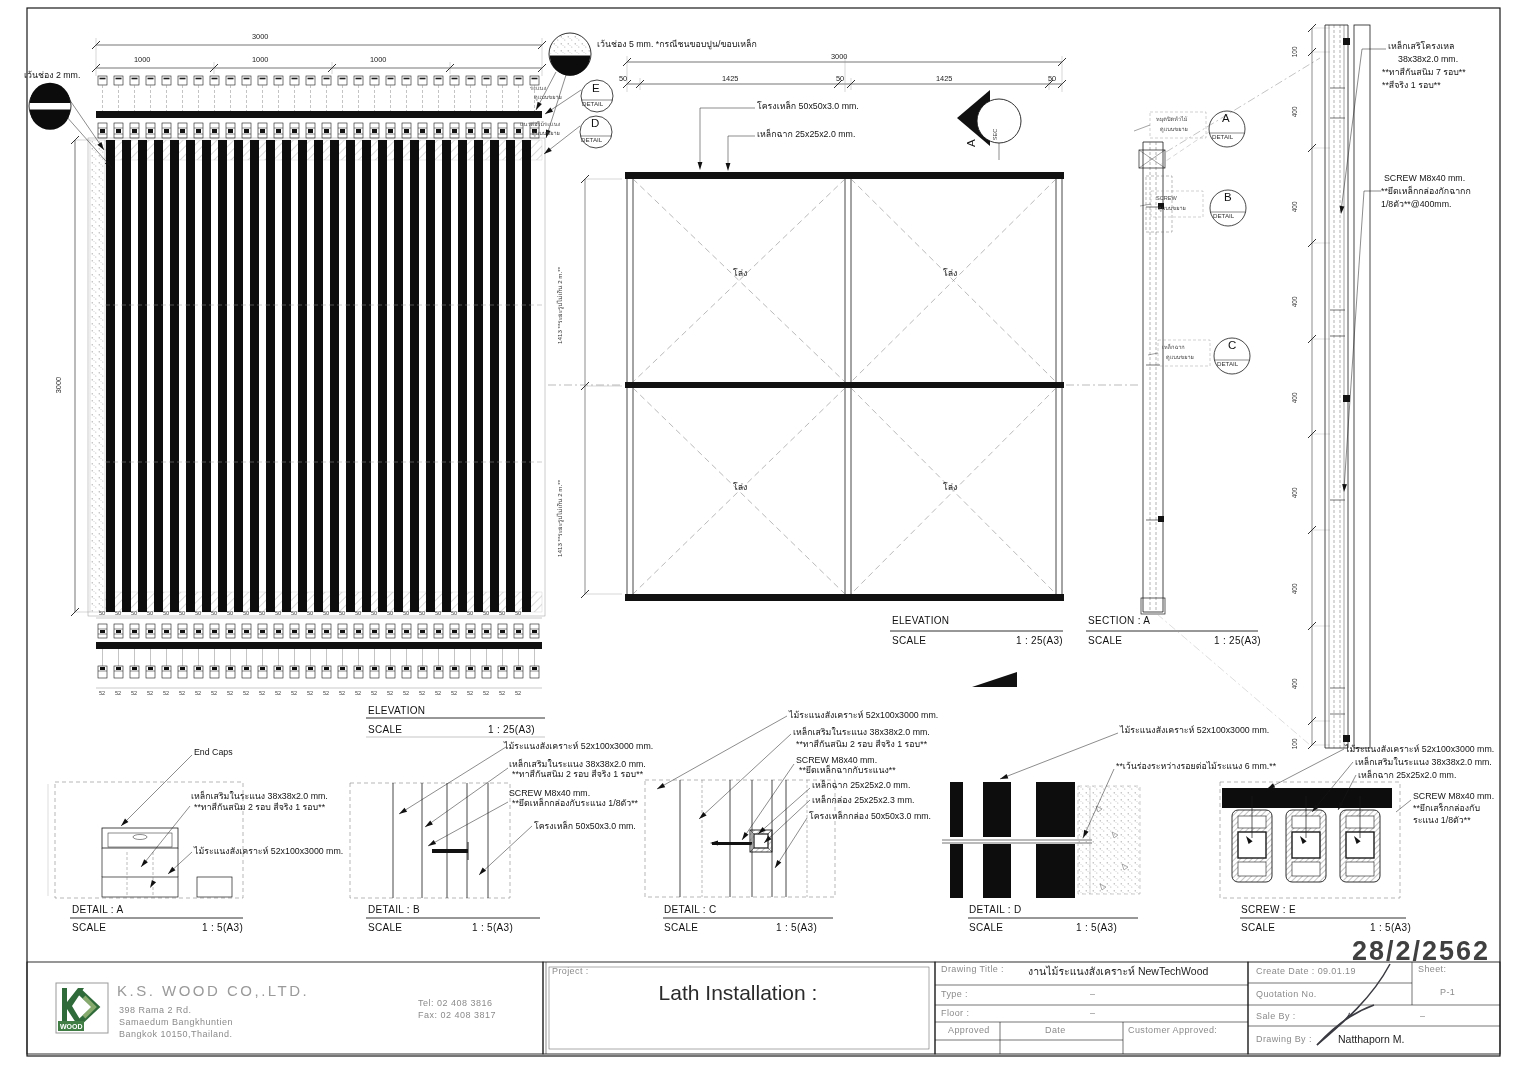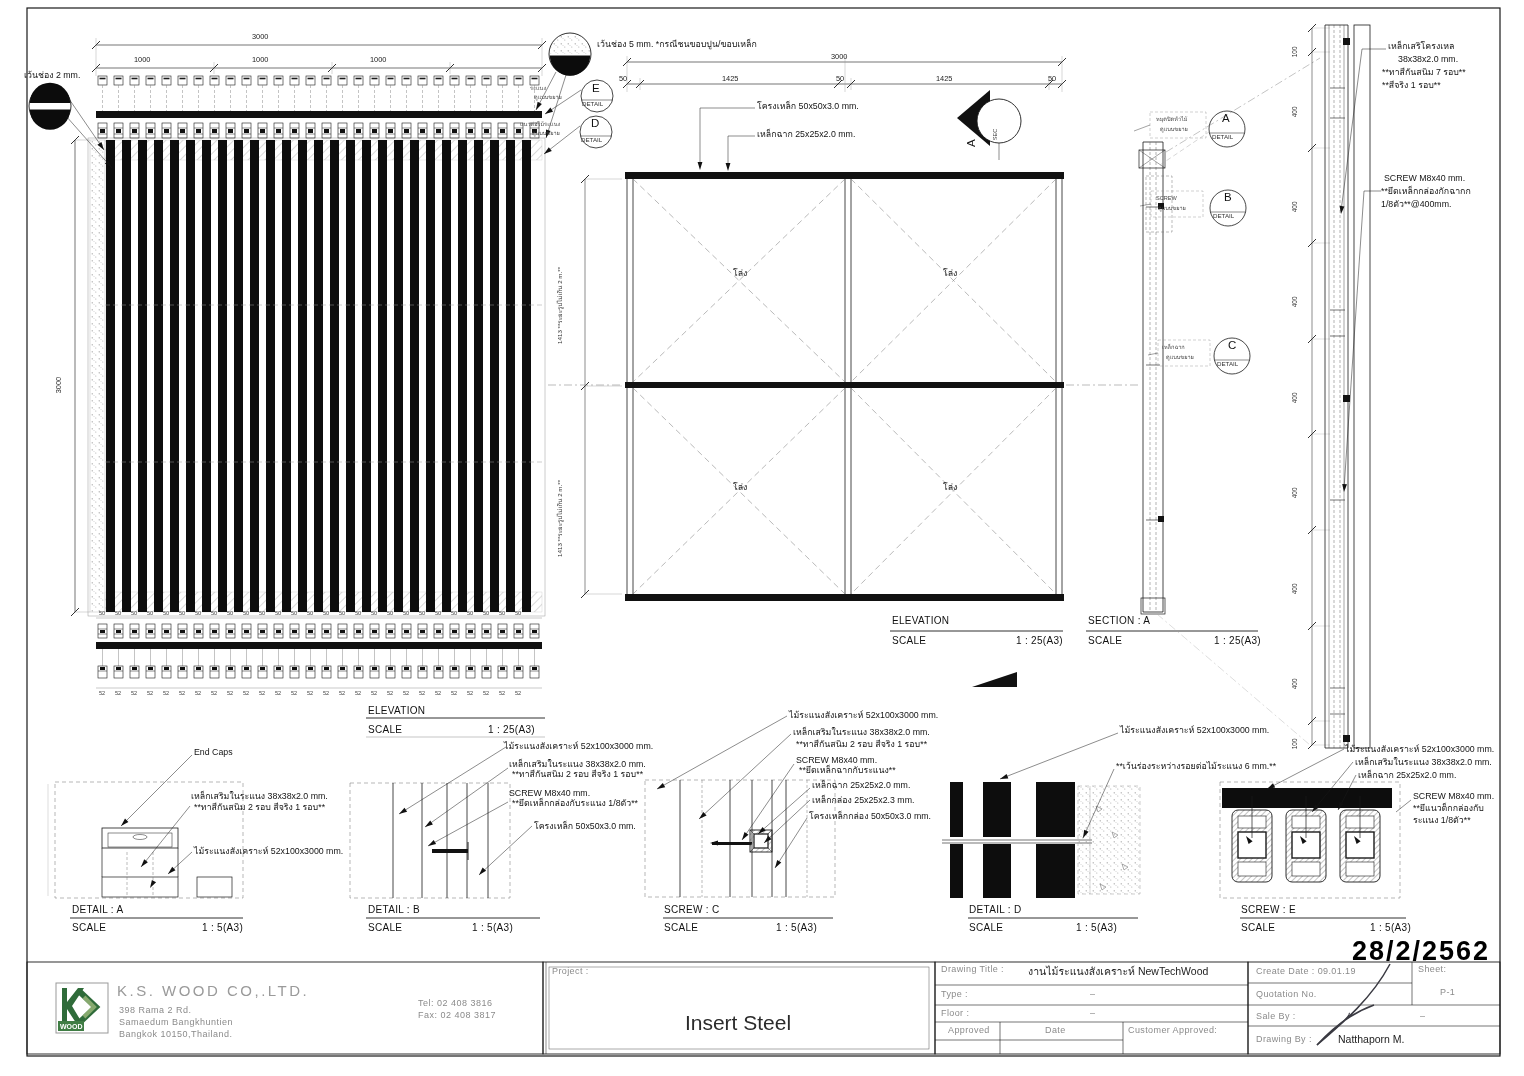--- a/index.html
+++ b/index.html
@@ -11,21 +11,21 @@
   .d55{font-size:5.6px;color:#444}
   .d6{font-size:6.2px;color:#333}
   .d65{font-size:6.5px;color:#333}
   .d7{font-size:7.4px;color:#222}
   .a{font-size:8.8px;color:#141414}
   .ttl{font-size:10px;color:#111;letter-spacing:.3px}
   .cir{font-size:11.5px;color:#111}
   .rot{transform:rotate(-90deg);transform-origin:left bottom}
   .fb{font-size:9px;color:#8b8b8b;letter-spacing:.4px}
   .fv{font-size:10.5px;color:#222}
-  .red{font-size:27px;color:#000000;letter-spacing:2px;font-weight:bold}
+  .red{font-size:27px;color:#404040;letter-spacing:2px;font-weight:bold}
   .comp{font-size:15px;color:#9a9a9a;letter-spacing:2.5px}
   .addr{font-size:9px;color:#8b8b8b;letter-spacing:.5px}
   .proj{font-size:21px;color:#2b2b2b;text-align:center;width:360px}
 </style>
 </head>
 <body>
 
 <div id="sheet">
   <svg id="linework" width="1524" height="1076" viewBox="0 0 1524 1076">
       <defs>
@@ -873,35 +873,35 @@
   <div class="t ttl" style="left:472px;top:922px">1 : 5(A3)</div>
 
   <div class="t a" style="left:789px;top:711px">ไม้ระแนงสังเคราะห์ 52x100x3000 mm.</div>
   <div class="t a" style="left:793px;top:728px">เหล็กเสริมในระแนง 38x38x2.0 mm.</div>
   <div class="t a" style="left:796px;top:740px">**ทาสีกันสนิม 2 รอบ สีจริง 1 รอบ**</div>
   <div class="t a" style="left:796px;top:756px">SCREW M8x40 mm.</div>
   <div class="t a" style="left:799px;top:766px">**ยึดเหล็กฉากกับระแนง**</div>
   <div class="t a" style="left:812px;top:781px">เหล็กฉาก 25x25x2.0 mm.</div>
   <div class="t a" style="left:812px;top:796px">เหล็กกล่อง 25x25x2.3 mm.</div>
   <div class="t a" style="left:809px;top:812px">โครงเหล็กกล่อง 50x50x3.0 mm.</div>
-  <div class="t ttl" style="left:664px;top:904px">SCREW : C</div>
+  <div class="t ttl" style="left:664px;top:904px">DETAIL : C</div>
   <div class="t ttl" style="left:664px;top:922px">SCALE</div>
   <div class="t ttl" style="left:776px;top:922px">1 : 5(A3)</div>
 
   <div class="t a" style="left:1120px;top:726px">ไม้ระแนงสังเคราะห์ 52x100x3000 mm.</div>
   <div class="t a" style="left:1116px;top:762px">**เว้นร่องระหว่างรอยต่อไม้ระแนง 6 mm.**</div>
   <div class="t ttl" style="left:969px;top:904px">DETAIL : D</div>
   <div class="t ttl" style="left:969px;top:922px">SCALE</div>
   <div class="t ttl" style="left:1076px;top:922px">1 : 5(A3)</div>
 
   <div class="t a" style="left:1345px;top:745px">ไม้ระแนงสังเคราะห์ 52x100x3000 mm.</div>
   <div class="t a" style="left:1355px;top:758px">เหล็กเสริมในระแนง 38x38x2.0 mm.</div>
   <div class="t a" style="left:1358px;top:771px">เหล็กฉาก 25x25x2.0 mm.</div>
   <div class="t a" style="left:1413px;top:792px">SCREW M8x40 mm.</div>
-  <div class="t a" style="left:1413px;top:804px">**ยึแนวต็กกล่องกับ</div>
+  <div class="t a" style="left:1413px;top:804px">**ยึกเสร็กกล่องกับ</div>
   <div class="t a" style="left:1413px;top:816px">ระแนง 1/8ตัว**</div>
   <div class="t ttl" style="left:1241px;top:904px">SCREW : E</div>
   <div class="t ttl" style="left:1241px;top:922px">SCALE</div>
   <div class="t ttl" style="left:1370px;top:922px">1 : 5(A3)</div>
 
   <div class="t red" style="left:1352px;top:936px">28/2/2562</div>
 
   <svg style="position:absolute;left:55px;top:982px" width="54" height="52" viewBox="0 0 54 52">
     <rect x="1" y="1" width="52" height="50" fill="#fff" stroke="#999" stroke-width="1"></rect>
     <path d="M7,6 L12,6 L12,20 L23,6 L29,6 L17,24 L29,44 L23,44 L12,27 L12,44 L7,44 Z" fill="#2f6b3a"></path>
@@ -910,21 +910,21 @@
     <rect x="3" y="39" width="26" height="10" fill="#3f7d44"></rect>
     <text x="5" y="47" font-size="7" fill="#fff" font-family="Liberation Sans, sans-serif" font-weight="bold">WOOD</text>
   </svg>
   <div class="t comp" style="left:117px;top:983px">K.S. WOOD CO,.LTD.</div>
   <div class="t addr" style="left:119px;top:1005px">398 Rama 2 Rd.</div>
   <div class="t addr" style="left:119px;top:1017px">Samaedum Bangkhuntien</div>
   <div class="t addr" style="left:119px;top:1029px">Bangkok 10150,Thailand.</div>
   <div class="t addr" style="left:418px;top:998px">Tel: 02 408 3816</div>
   <div class="t addr" style="left:418px;top:1010px">Fax: 02 408 3817</div>
   <div class="t fb" style="left:552px;top:966px">Project :</div>
-  <div class="t proj" style="left:558px;top:1011px">Insert Steel</div>
+  <div class="t proj" style="left:558px;top:981px">Lath Installation :</div>
   <div class="t fb" style="left:941px;top:964px">Drawing Title :</div>
   <div class="t fv" style="left:1028px;top:966px">งานไม้ระแนงสังเคราะห์  NewTechWood</div>
   <div class="t fb" style="left:941px;top:989px">Type :</div>
   <div class="t fb" style="left:1090px;top:989px">–</div>
   <div class="t fb" style="left:941px;top:1008px">Floor :</div>
   <div class="t fb" style="left:1090px;top:1008px">–</div>
   <div class="t fb" style="left:948px;top:1025px">Approved</div>
   <div class="t fb" style="left:1045px;top:1025px">Date</div>
   <div class="t fb" style="left:1128px;top:1025px">Customer Approved:</div>
   <div class="t fb" style="left:1256px;top:966px">Create Date : 09.01.19</div>

